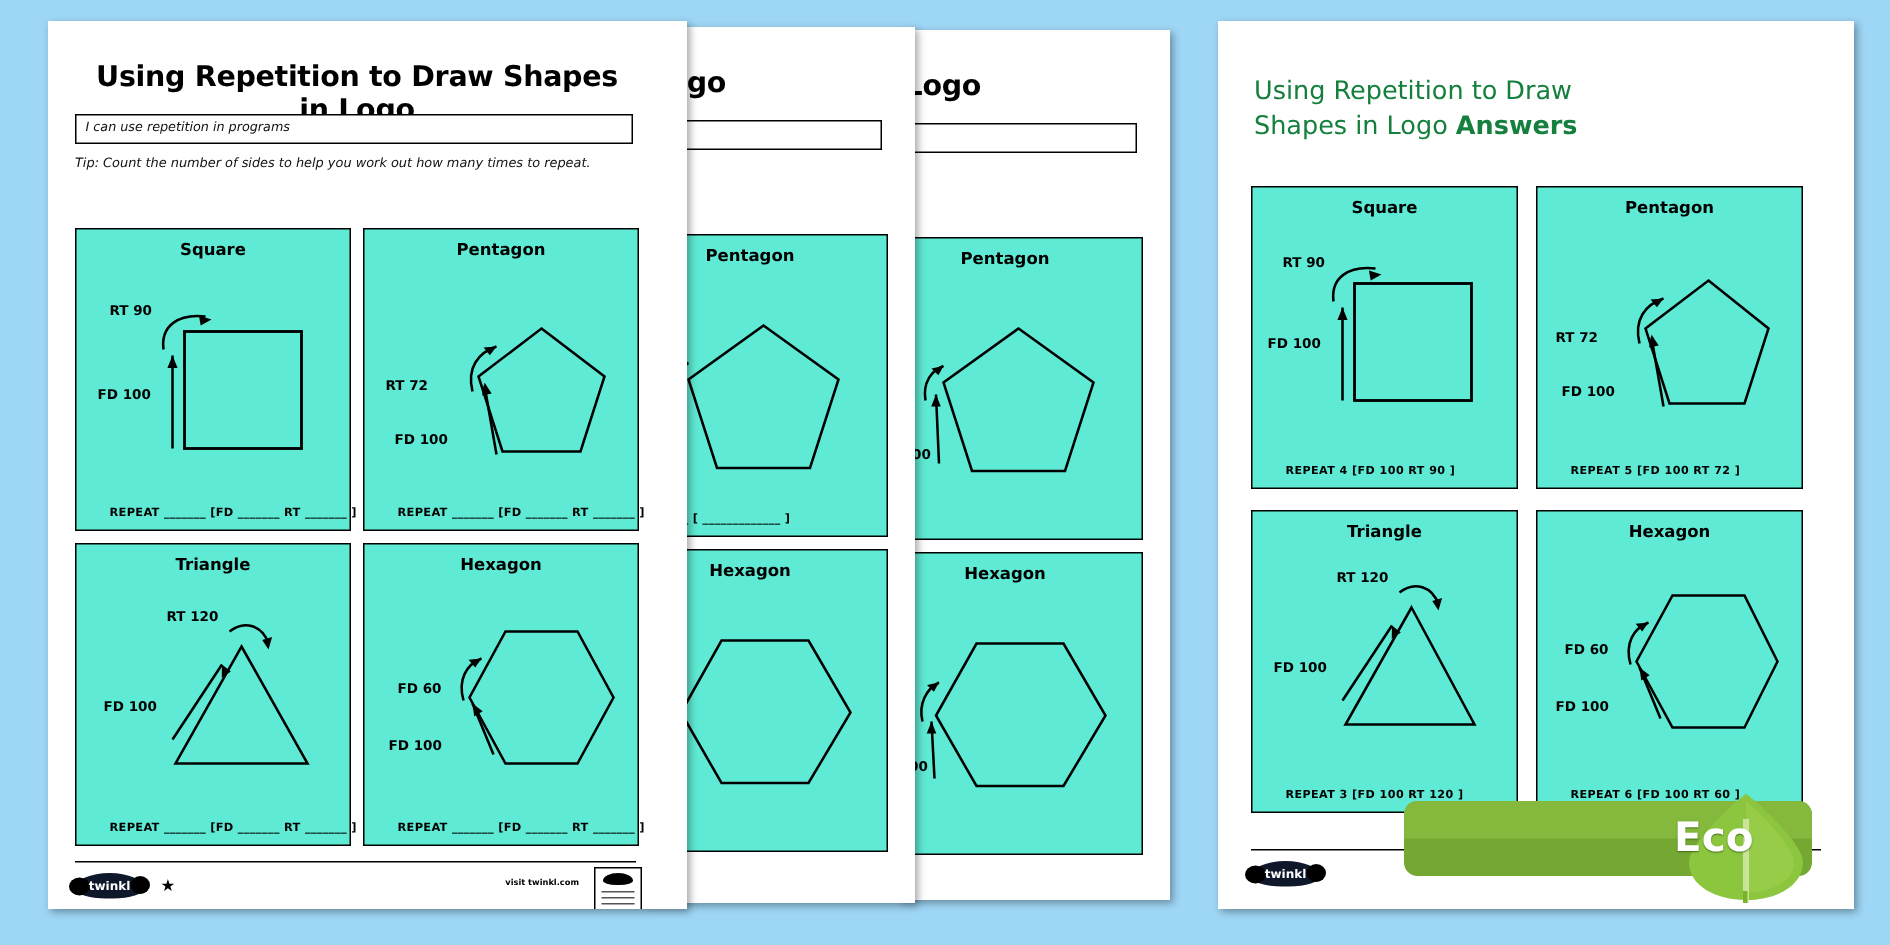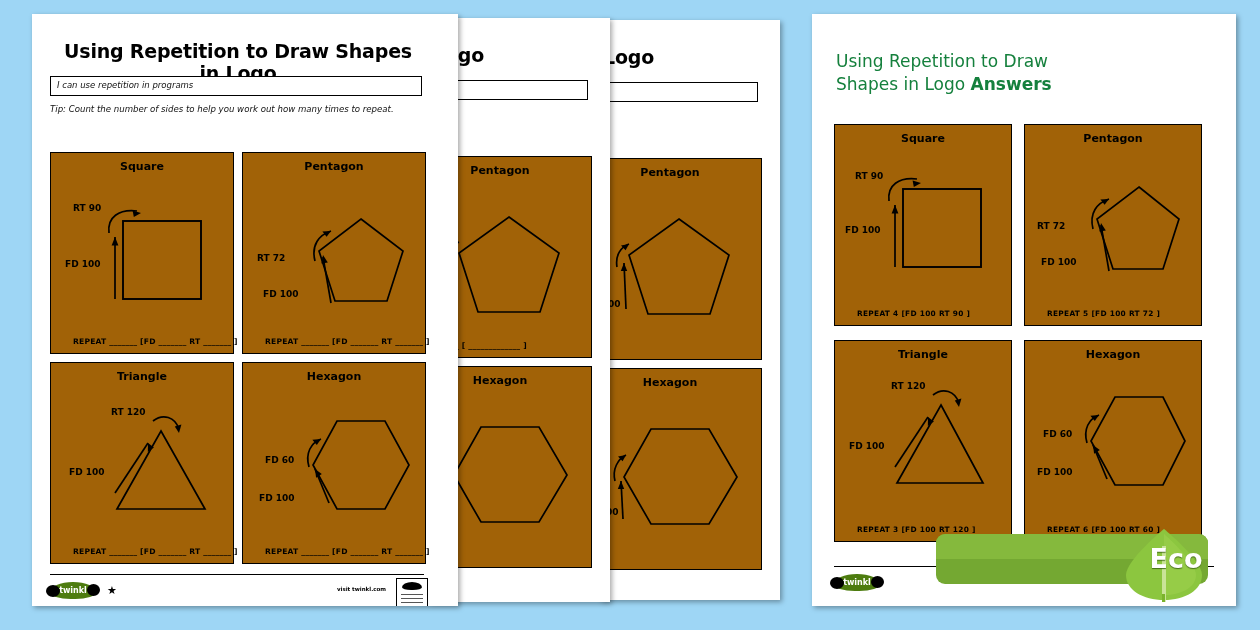--- a/index.html
+++ b/index.html
@@ -40,21 +40,21 @@
   .objective span{
     position:absolute;left:6px;top:3px;font-size:8.5px;font-style:italic;color:#111;
   }
   .tip{
     position:absolute;left:18px;top:90px;width:400px;
     font-size:8.6px;font-style:italic;color:#111;white-space:nowrap;
   }
 
   
   .box{
-    position:absolute;border:1.6px solid #000;background:#a16207;
+    position:absolute;border:1.6px solid #000;background:#5eead4;
   }
   .box .bt{
     position:absolute;left:0;right:0;top:7px;text-align:center;
     font-size:11px;font-weight:bold;color:#000;
   }
   .box svg{position:absolute;left:0;top:0;}
   .repeat{
     position:absolute;left:22px;right:6px;bottom:7px;
     font-size:7.6px;font-weight:bold;color:#000;letter-spacing:.2px;
     white-space:nowrap;
@@ -66,21 +66,21 @@
   
   .b-tl{left:18px; top:138px; width:182px;height:200px;}
   .b-tr{left:210px;top:138px; width:182px;height:200px;}
   .b-bl{left:18px; top:348px; width:182px;height:200px;}
   .b-br{left:210px;top:348px; width:182px;height:200px;}
 
   
   .frule{position:absolute;left:18px;right:18px;top:560px;border-top:1.4px solid #000;}
   .twinkl{
     position:absolute;left:18px;top:568px;
-    width:46px;height:17px;background:#4d7c0f;
+    width:46px;height:17px;background:#0f172a;
     border-radius:50% 50% 45% 45%/60% 60% 40% 40%;
   }
   .twinkl::before{
     content:"";position:absolute;left:-4px;top:3px;width:14px;height:12px;
     background:#000;border-radius:50%;
   }
   .twinkl::after{
     content:"";position:absolute;right:-4px;top:2px;width:13px;height:12px;
     background:#000;border-radius:50%;
   }
@@ -126,21 +126,21 @@
   }
   .eco-ink{
     position:absolute;left:18px;top:14px;width:190px;
     font-size:30px;color:#ffffff;font-weight:400;
     text-shadow:0 1px 0 #3f6b12;letter-spacing:-.5px;
   }
   .leaf{
     position:absolute;left:186px;top:0px;width:84px;height:74px;
   }
   .eco-word{
-    position:absolute;left:204px;top:15px;width:72px;text-align:center;
+    position:absolute;left:180px;top:15px;width:72px;text-align:left;
     font-size:27px;color:#ffffff;font-weight:bold;
     text-shadow:0 1px 1px rgba(60,100,20,.9);
   }
 </style>
 </head>
 <body>
 
 <div class="stage">
 
   <div class="sheet sheet-3">

